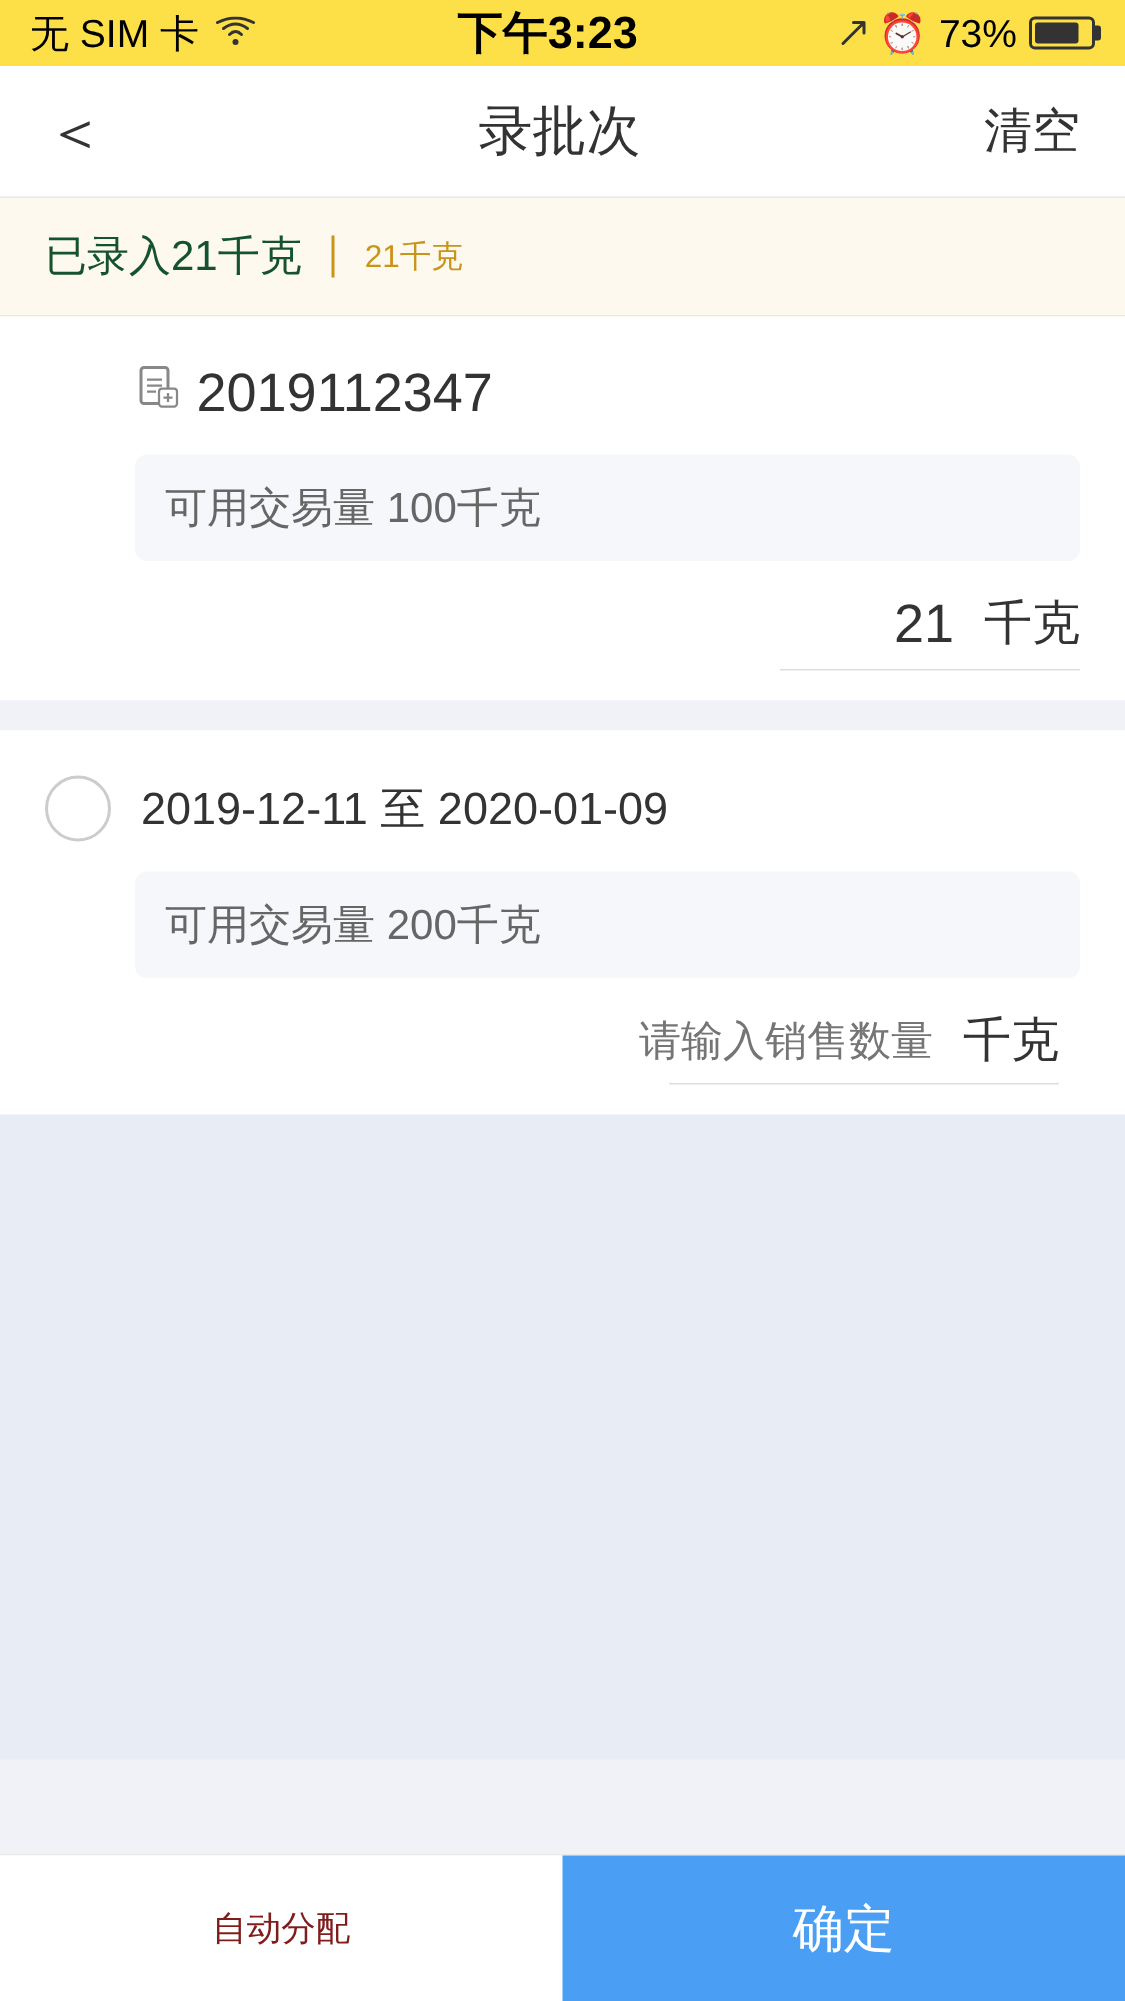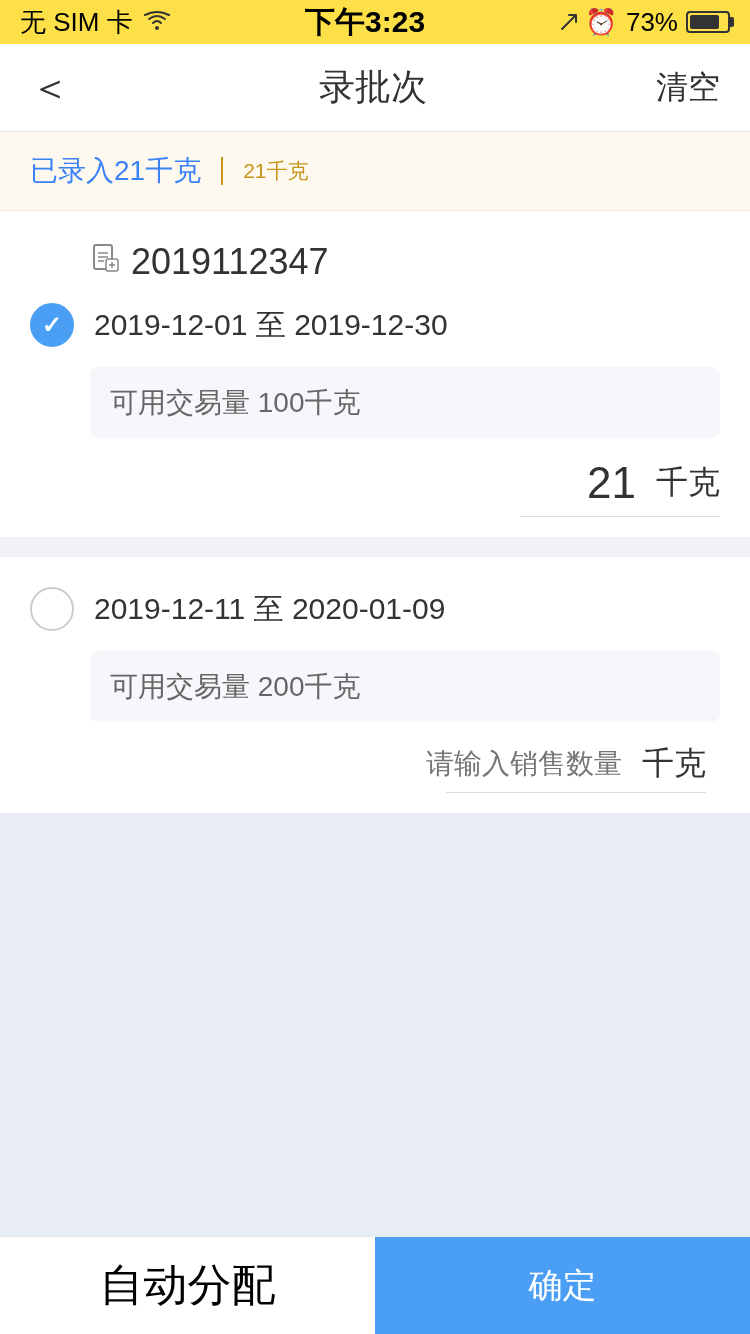--- a/index.html
+++ b/index.html
@@ -99,21 +99,21 @@
     .info-bar {
       background: #fef9ef;
       padding: 20px 30px;
       display: flex;
       align-items: center;
       gap: 20px;
       border-bottom: 1px solid #f0e8d0;
     }
     .info-label {
       font-size: 28px;
-      color: #3b82f6;
+      color: #14532d;
       text-align: right;
     }
     .info-divider {
       width: 2px;
       height: 28px;
       background: #c8941a;
     }
     .info-value {
       font-size: 21px;
       color: #c8941a;
@@ -189,21 +189,21 @@
 
     .quantity-row {
       display: flex;
       align-items: center;
       justify-content: flex-end;
       padding: 20px 30px;
       background: #fff;
       gap: 20px;
     }
     .quantity-value {
-      font-size: 44px;
+      font-size: 36px;
       color: #333;
       font-weight: 500;
     }
     .quantity-unit {
       font-size: 32px;
       color: #333;
     }
     .quantity-input-container {
       display: flex;
       flex-direction: column;
@@ -277,22 +277,22 @@
       height: 98px;
       display: flex;
       background: #fff;
       border-top: 1px solid #e8e8e8;
     }
     .btn-auto {
       flex: 1;
       display: flex;
       align-items: center;
       justify-content: center;
-      font-size: 44px;
-      color: #000000;
+      font-size: 23px;
+      color: #7f1d1d;
       cursor: pointer;
       background: #fff;
     }
     .btn-confirm {
       flex: 1;
       display: flex;
       align-items: center;
       justify-content: center;
       font-size: 34px;
       color: #fff;
@@ -352,24 +352,20 @@
         <line x1="8" y1="14" x2="18" y2="14" stroke="#888" stroke-width="1.5"></line>
         <line x1="8" y1="18" x2="14" y2="18" stroke="#888" stroke-width="1.5"></line>
         <rect x="16" y="16" width="12" height="12" rx="2" ry="2" fill="#fff" stroke="#888" stroke-width="1.5"></rect>
         <line x1="19" y1="22" x2="25" y2="22" stroke="#888" stroke-width="1.5"></line>
         <line x1="22" y1="19" x2="22" y2="25" stroke="#888" stroke-width="1.5"></line>
       </svg>
     </span>
     <span class="item-id">2019112347</span>
   </div>
 
-  <div class="item-row">
-    <div class="radio-circle checked"></div>
-    <span class="item-date">2019-12-01 至 2019-12-30</span>
-  </div>
 
   <div class="item-capacity">
     <span class="item-capacity-text">可用交易量 100千克</span>
   </div>
 </div>
 
 <div class="quantity-row">
   <div class="quantity-input-container">
     <div style="display:flex; align-items:center; justify-content:flex-end; gap:20px;">
       <span class="quantity-value">21</span>

